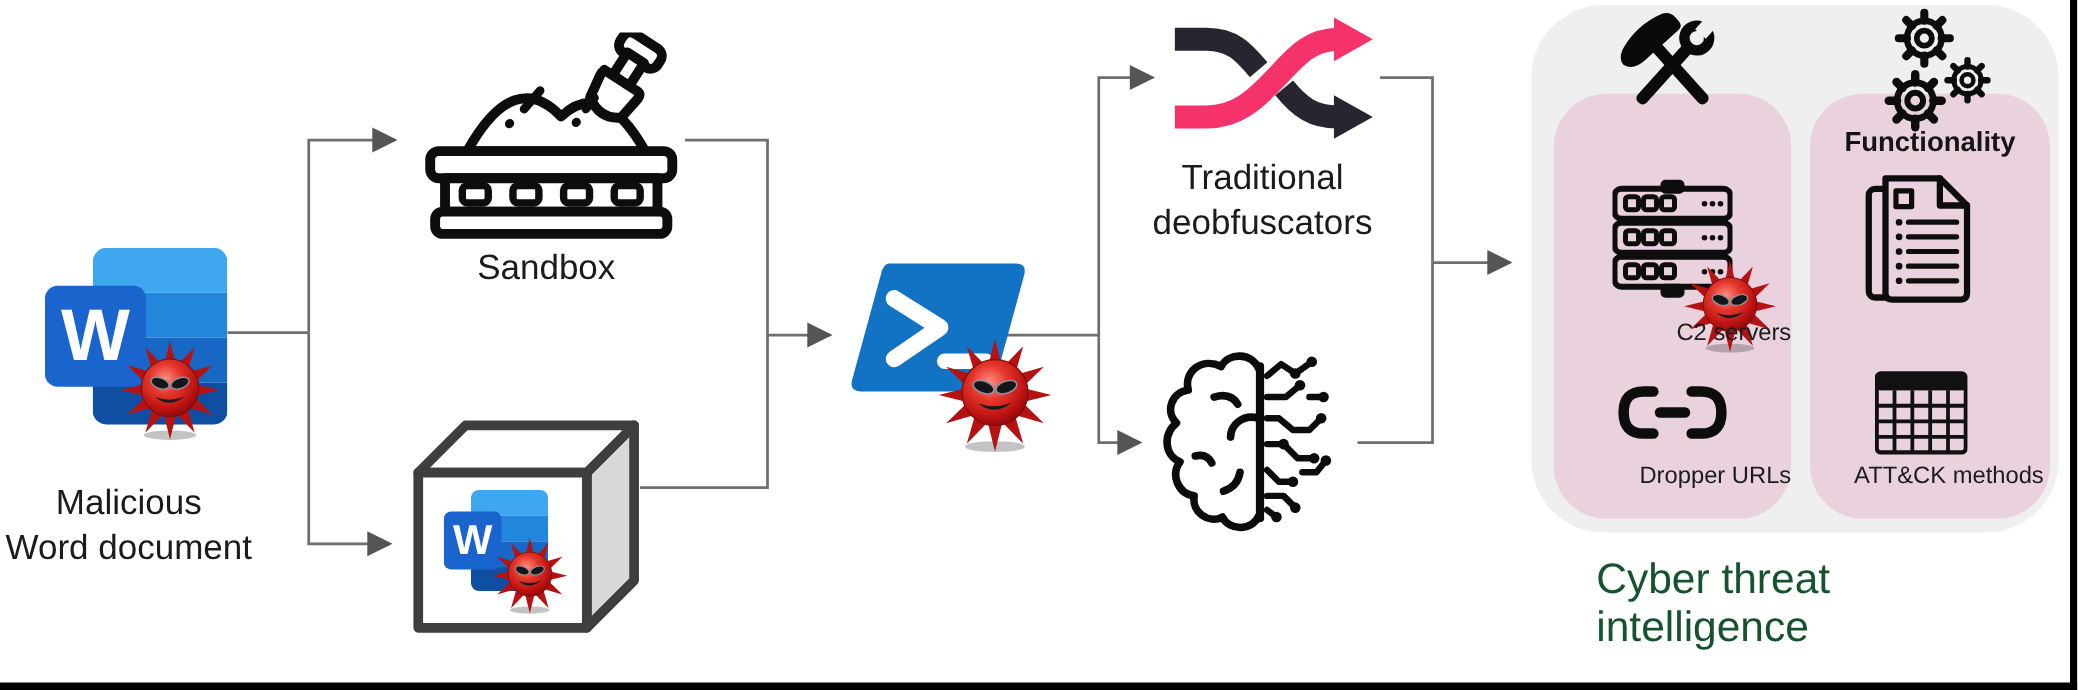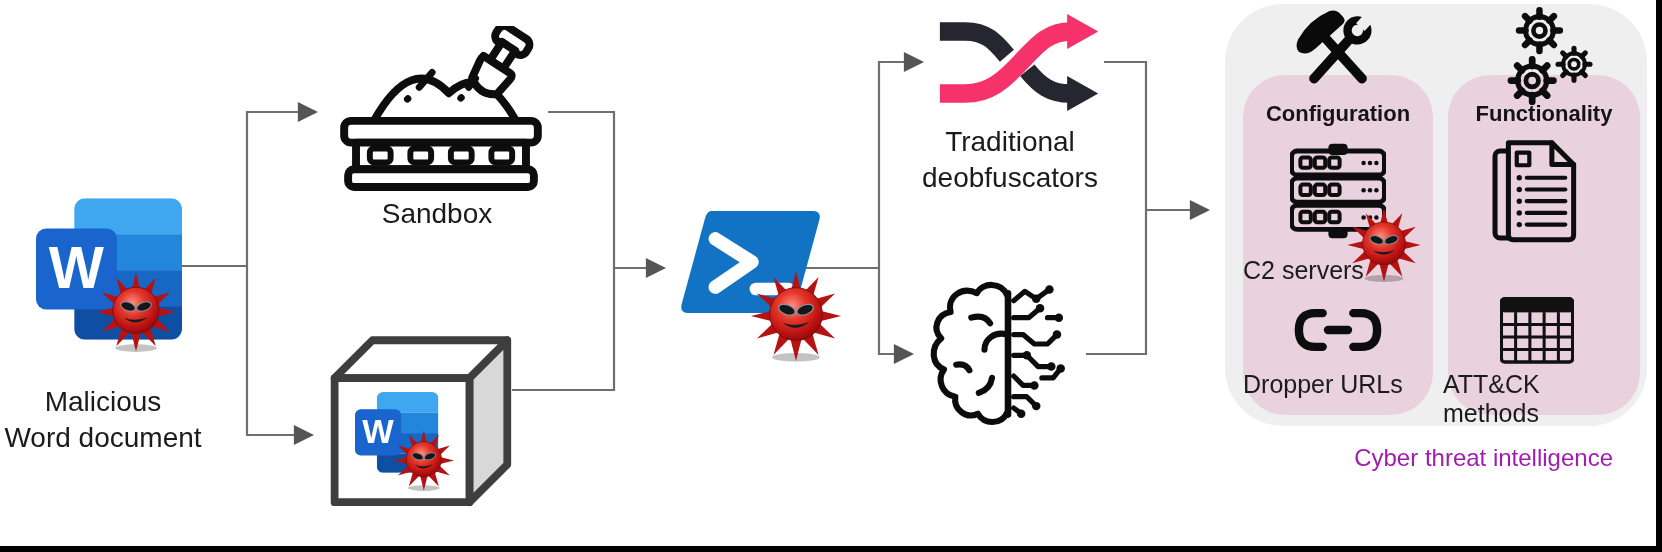--- a/index.html
+++ b/index.html
@@ -15,22 +15,22 @@
   #connectors{position:absolute;left:0;top:0;z-index:1;}
   .icon{z-index:2;}
   #intel-panel{
     position:absolute;left:1225px;top:4px;width:422px;height:422px;
     background:#efeff0;border-radius:58px;z-index:2;
   }
   .pink-col{position:absolute;top:71px;width:190px;height:340px;background:#e9d2de;border-radius:42px;}
   #col-config{left:18px;}
   #col-func{left:223px;width:192px;}
   .col-header{position:absolute;width:182px;text-align:center;font-size:22px;font-weight:bold;color:#141414;}
-  .col-item{position:absolute;width:190px;text-align:left;font-size:25px;color:#1b1b1b;}
-  #cti-caption{position:absolute;left:1277px;top:444px;width:336px;text-align:right;font-size:24px;color:#a21caf;z-index:2;}
+  .col-item{position:absolute;width:190px;text-align:right;font-size:19px;color:#1b1b1b;}
+  #cti-caption{position:absolute;left:1277px;top:444px;width:336px;text-align:left;font-size:34px;color:#14532d;z-index:2;}
   .edge-strip{position:absolute;background:#000;z-index:9;}
   #edge-right{left:1656px;top:0;width:6px;height:552px;}
   #edge-bottom{left:0;top:546px;width:1662px;height:6px;}
 </style>
 </head>
 <body>
 
 <div id="stage">
 
   <svg width="0" height="0" style="position:absolute" aria-hidden="true">
@@ -232,21 +232,20 @@
         <rect x="44.5" y="26" width="11" height="70" rx="5" fill="#0a0a0a"></rect>
       </g>
     </svg>
 
     <svg class="abs" style="left:269px;top:0px" width="100" height="104" viewBox="0 0 110 110">
       <use href="#gearp" transform="translate(50 27) scale(1.02)"></use>
       <use href="#gearp" transform="translate(88 64) scale(0.8)"></use>
       <use href="#gearp" transform="translate(42 82) scale(1.06)"></use>
     </svg>
 
-    <div class="col-header" style="left:22px;top:97px">Configuration</div>
     <div class="col-header" style="left:228px;top:97px">Functionality</div>
 
     <svg class="abs" style="left:65px;top:132px" width="96" height="110" viewBox="0 0 120 112">
       <g fill="none" stroke="#0d0d0d" stroke-width="6" stroke-linejoin="round">
         <rect x="51" y="0" width="18" height="8" rx="2" fill="#0d0d0d"></rect>
         <rect x="51" y="104" width="18" height="8" rx="2" fill="#0d0d0d"></rect>
         <rect x="2" y="6" width="116" height="30" rx="7"></rect>
         <rect x="2" y="40" width="116" height="30" rx="7"></rect>
         <rect x="2" y="74" width="116" height="30" rx="7"></rect>
         <g stroke-width="5">

